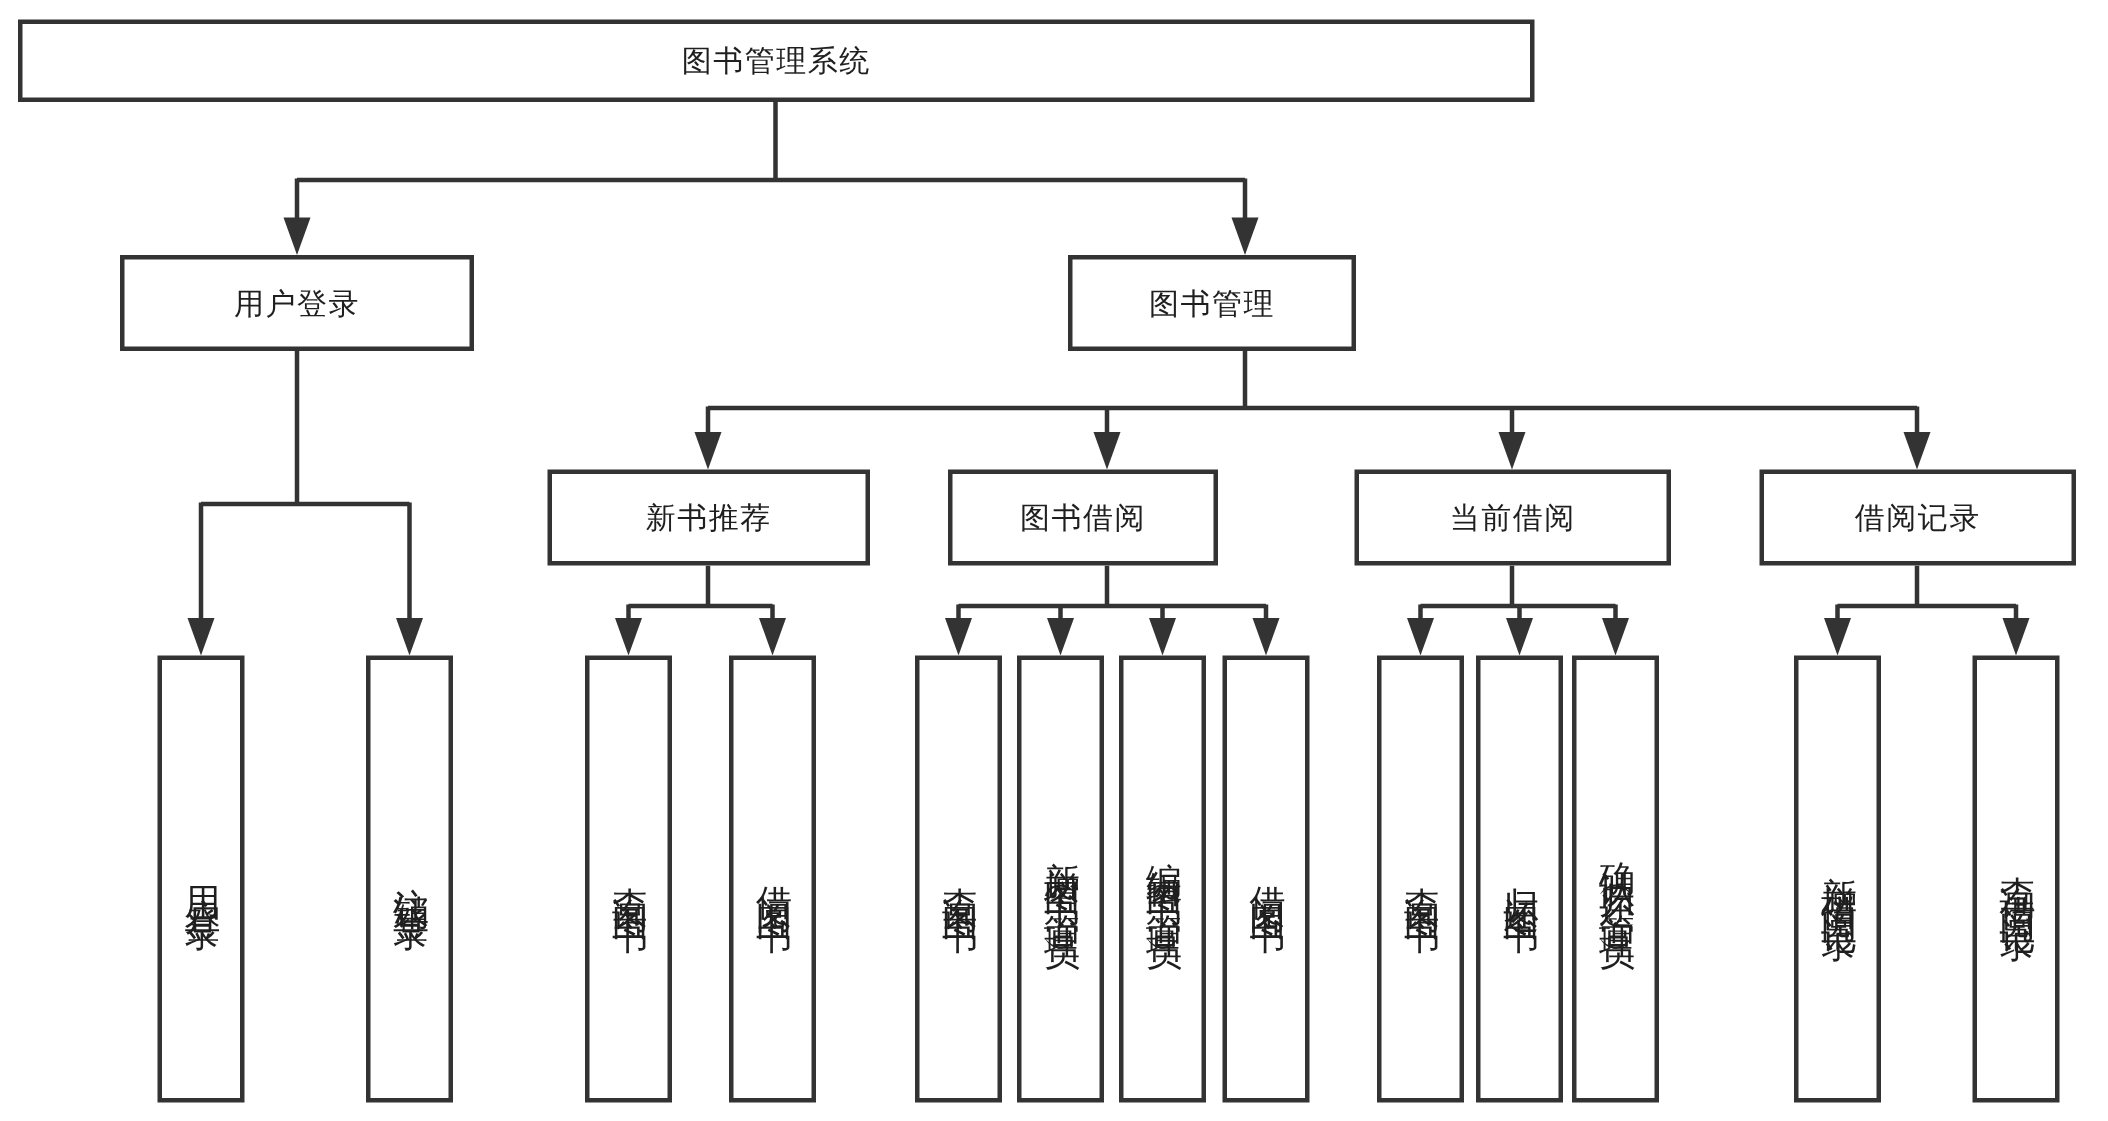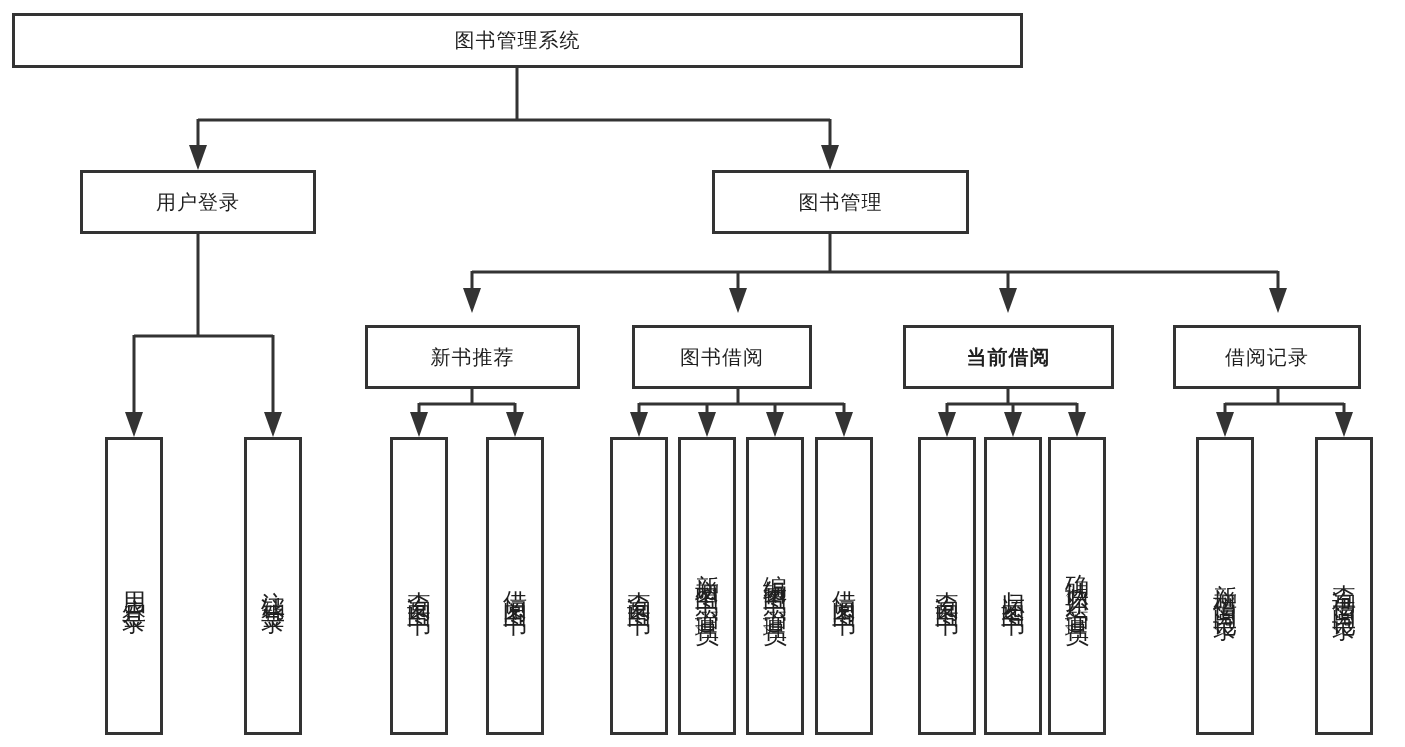--- a/index.html
+++ b/index.html
@@ -43,21 +43,21 @@
     justify-content: center;
     color: var(--text);
     font-size: 20px;
     letter-spacing: 1px;
   }
   .root-box {
     left: 12px; top: 13px;
     width: 1011px; height: 55px;
   }
   .l2 { top: 170px; height: 64px; }
-  .l3 { top: 313px; height: 64px; margin-top: 12px; }
+  .l3 { top: 313px; height: 64px; }
   .leaf {
     position: absolute;
     top: 437px;
     width: 58px;
     height: 298px;
     border: 3px solid var(--line);
     background: var(--bg);
     display: flex;
     align-items: center;
     justify-content: center;
@@ -117,26 +117,26 @@
     <polygon points="1068,412 1086,412 1077,437"></polygon>
 
     <path d="M1278,377 L1278,404 M1225,404 L1344,404 M1225,403 L1225,413 M1344,403 L1344,413"></path>
     <polygon points="1216,412 1234,412 1225,437"></polygon>
     <polygon points="1335,412 1353,412 1344,437"></polygon>
   </svg>
 
   <div class="box root-box">图书管理系统</div>
 
   <div class="box l2" style="left:80px; width:236px;">用户登录</div>
-  <div class="box l2" style="left:712px; width:257px;">图书管理</div>
+  <div class="box l2" style="left:712px; width:192px;">图书管理</div>
 
   <div class="box l3" style="left:365px; width:215px;">新书推荐</div>
   <div class="box l3" style="left:632px; width:180px;">图书借阅</div>
-  <div class="box l3" style="left:903px; width:211px;font-weight:bold;">当前借阅</div>
-  <div class="box l3" style="left:1173px; width:188px;">借阅记录</div>
+  <div class="box l3" style="left:903px; width:211px;">当前借阅</div>
+  <div class="box l3" style="left:1173px; width:211px;">借阅记录</div>
 
   <div class="leaf" style="left:105px;">
     <span class="vtext">用户登录</span>
   </div>
   <div class="leaf" style="left:244px;">
     <span class="vtext">注销登录</span>
   </div>
 
   <div class="leaf" style="left:390px;">
     <span class="vtext">查询图书</span>

